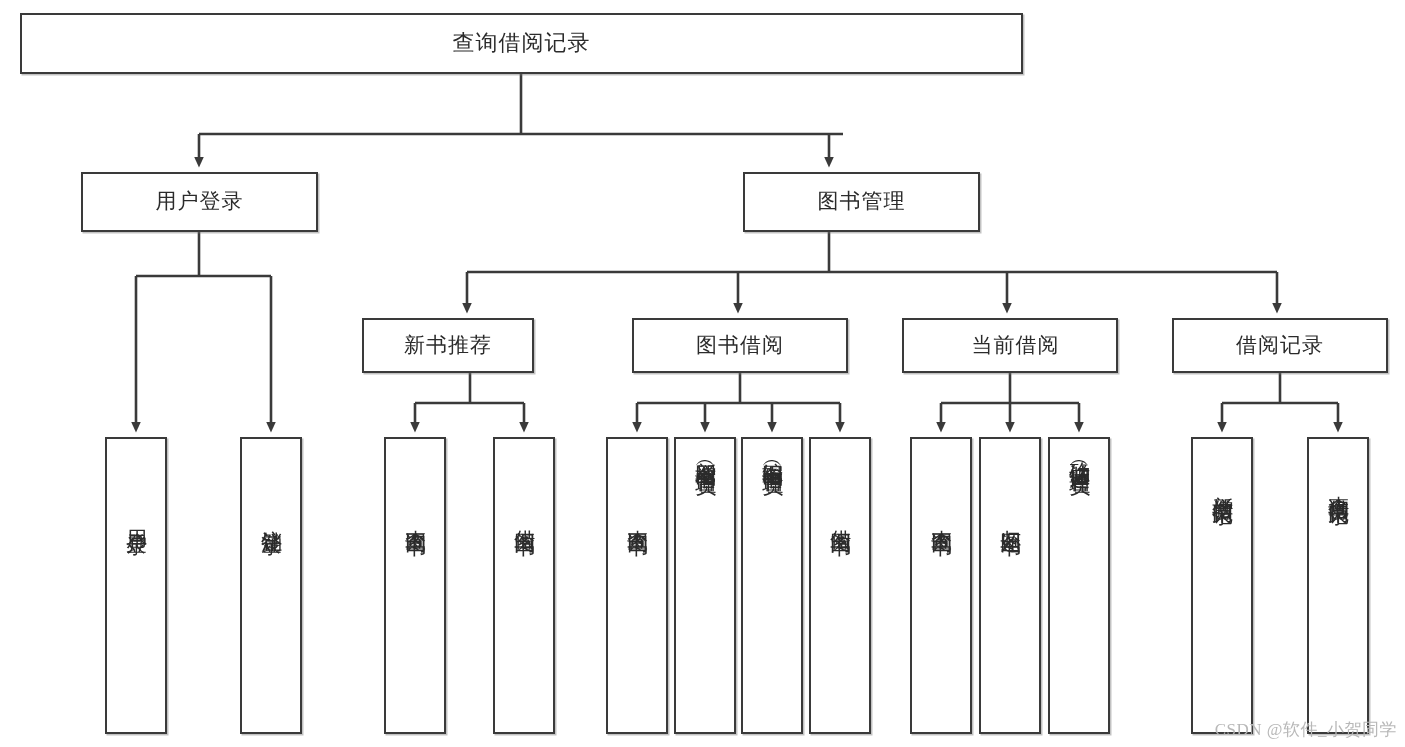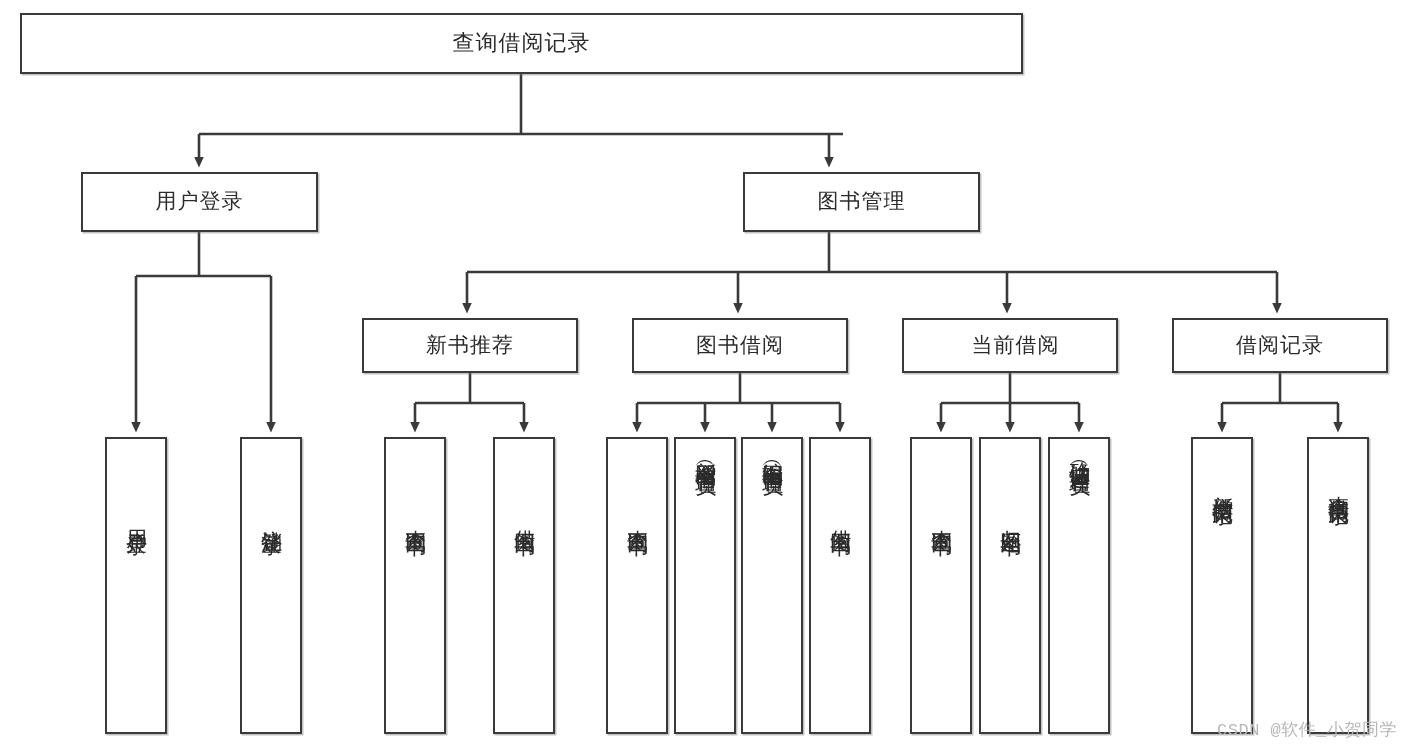--- a/index.html
+++ b/index.html
@@ -60,21 +60,21 @@
     display: block;
   }
   .watermark {
     position: absolute;
     right: 8px;
     bottom: 6px;
     font-size: 17px;
     color: #b8b8b8;
     letter-spacing: 0.5px;
     white-space: nowrap;
-    font-family: Liberation Mono, monospace;
+    font-family: Liberation Serif, serif;
   }
 </style>
 </head>
 <body>
 
 <div id="canvas">
 
   <svg id="edges" viewBox="0 0 1405 747">
     <defs>
       <marker id="arrow" markerWidth="12" markerHeight="12" refX="1.5" refY="5" orient="auto" markerUnits="userSpaceOnUse">
@@ -129,21 +129,21 @@
     <span>查询借阅记录</span>
   </div>
 
   <div class="node horiz" style="left:81px; top:172px; width:237px; height:60px;">
     <span>用户登录</span>
   </div>
   <div class="node horiz" style="left:711px; top:172px; width:237px; height:60px;margin-left:32px;">
     <span>图书管理</span>
   </div>
 
-  <div class="node horiz" style="left:362px; top:318px; width:216px; height:55px;">
+  <div class="node horiz" style="left:362px; top:318px; width:172px; height:55px;">
     <span>新书推荐</span>
   </div>
   <div class="node horiz" style="left:632px; top:318px; width:216px; height:55px;justify-content:center;">
     <span>图书借阅</span>
   </div>
   <div class="node horiz" style="left:902px; top:318px; width:216px; height:55px;padding-left:11px;">
     <span>当前借阅</span>
   </div>
   <div class="node horiz" style="left:1172px; top:318px; width:216px; height:55px;">
     <span>借阅记录</span>

